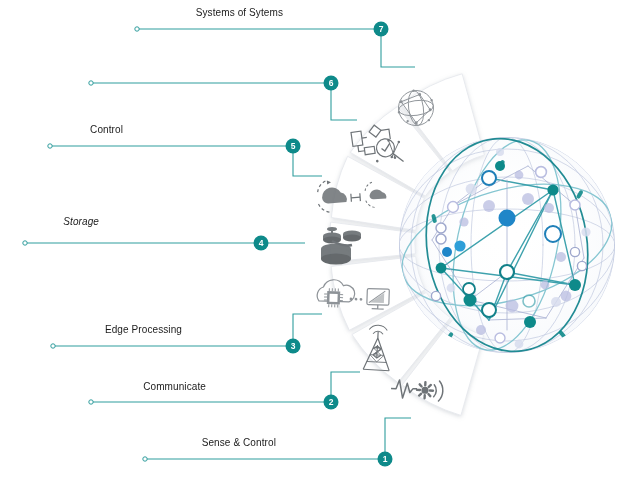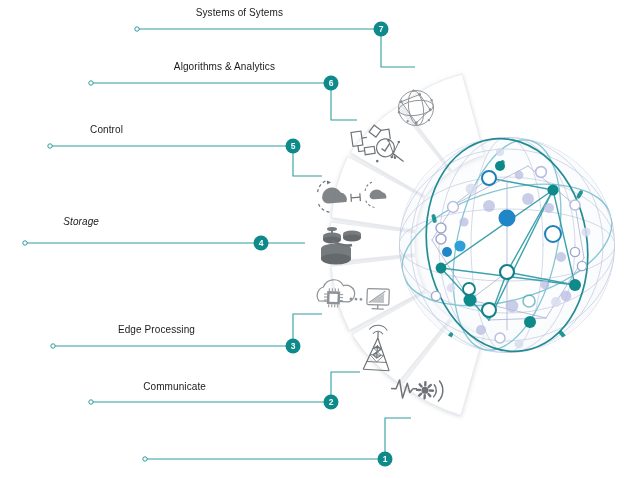--- a/index.html
+++ b/index.html
@@ -349,19 +349,19 @@
         <text x="331" y="405.2" fill="#fff">2</text>
       </g>
       <g>
         <circle cx="385" cy="459" r="7.5" fill="#0e8a8a"></circle>
         <text x="385" y="462.2" fill="#fff">1</text>
       </g>
     </g>
   </svg>
 
   <div class="lbl r" style="left:283px;top:7px;">Systems of Sytems</div>
-  <div class="lbl r" style="left:275px;top:61px;">Algorithms &amp; Analytics</div>
   <div class="lbl r" style="left:123px;top:124px;">Control</div>
   <div class="lbl r" style="left:99px;top:216px;font-style:italic;">Storage</div>
-  <div class="lbl r" style="left:195px;top:324px;">Edge Processing</div>
+  <div class="lbl r" style="left:182px;top:324px;">Edge Processing</div>
   <div class="lbl r" style="left:206px;top:381px;">Communicate</div>
+  <div class="lbl r" style="left:276px;top:437px;">Sense &amp; Control</div>
 
 </div>
 
 </body></html>

